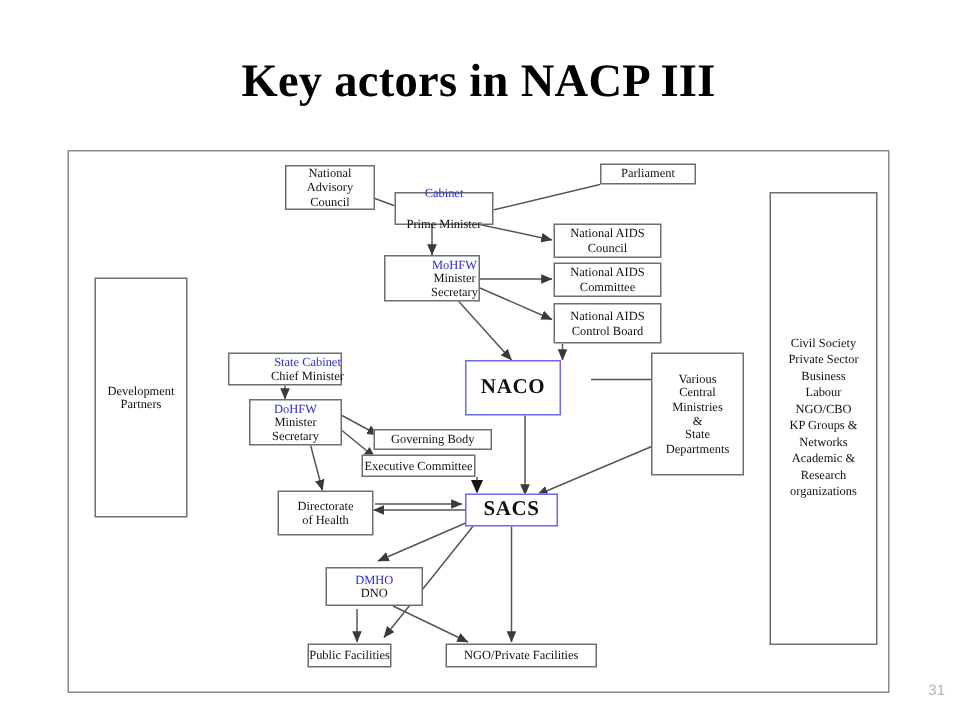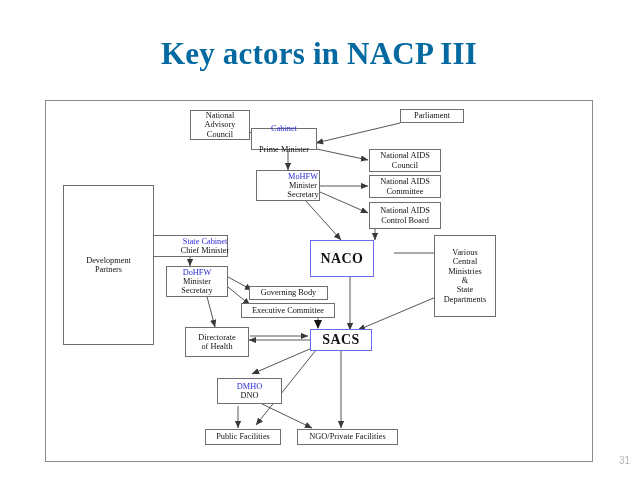--- a/index.html
+++ b/index.html
@@ -6,21 +6,21 @@
   body{
     width:638px;height:478px;background:#ffffff;
     font-family:"Liberation Serif", serif;
     position:relative;overflow:hidden;
   }
   #slide{position:absolute;inset:0;}
 
   .title{
     position:absolute;left:0;top:36px;width:638px;text-align:center;
     font-family:"Liberation Serif", serif;
-    font-weight:bold;font-size:31px;color:#0369a1;letter-spacing:.2px;
+    font-weight:bold;font-size:31px;color:#000000;letter-spacing:.2px;
     white-space:nowrap;
   }
 
   .frame{
     position:absolute;left:45px;top:100px;width:548px;height:362px;
     border:1.5px solid #8a8a8a;background:transparent;box-sizing:border-box;
   }
 
   svg.wires{position:absolute;left:0;top:0;width:638px;height:478px;pointer-events:none;}
 
@@ -110,21 +110,21 @@
       <line x1="262" y1="404" x2="312" y2="428" marker-end="url(#ah)"></line>
     </g>
   </svg>
 
   <div class="node" style="left:190px;top:110px;width:60px;height:30px;">
     <span class="ln">National</span>
     <span class="ln">Advisory</span>
     <span class="ln">Council</span>
   </div>
 
-  <div class="node" style="left:251px;top:128px;width:66px;height:22px;gap:12px;">
+  <div class="node" style="left:263px;top:128px;width:66px;height:22px;gap:12px;">
     <span class="ln blue">Cabinet</span>
     <span class="ln">Prime Minister</span>
   </div>
 
   <div class="node" style="left:400px;top:109px;width:64px;height:14px;">
     <span class="ln">Parliament</span>
   </div>
 
   <div class="node" style="left:369px;top:149px;width:72px;height:23px;">
     <span class="ln">National AIDS</span>
@@ -168,48 +168,60 @@
   <div class="node" style="left:166px;top:266px;width:62px;height:31px;">
     <span class="ln blue">DoHFW</span>
     <span class="ln">Minister</span>
     <span class="ln">Secretary</span>
   </div>
 
   <div class="node" style="left:249px;top:286px;width:79px;height:14px;">
     <span class="ln">Governing Body</span>
   </div>
 
-  <div class="node" style="left:241px;top:303px;width:94px;height:15px;">
+  <div class="node" style="left:241px;top:303px;width:76px;height:15px;">
     <span class="ln">Executive Committee</span>
   </div>
 
   <div class="node" style="left:185px;top:327px;width:64px;height:30px;">
     <span class="ln">Directorate</span>
     <span class="ln">of  Health</span>
   </div>
 
   <div class="node big" style="left:310px;top:329px;width:62px;height:22px;">
     <span class="ln">SACS</span>
   </div>
 
   <div class="node" style="left:217px;top:378px;width:65px;height:26px;">
     <span class="ln blue">DMHO</span>
     <span class="ln">DNO</span>
   </div>
 
-  <div class="node" style="left:205px;top:429px;width:76px;height:16px;">
+  <div class="node" style="left:205px;top:429px;width:56px;height:16px;">
     <span class="ln">Public Facilities</span>
   </div>
 
   <div class="node" style="left:297px;top:429px;width:101px;height:16px;">
     <span class="ln">NGO/Private Facilities</span>
   </div>
 
-  <div class="node tall" style="left:63px;top:185px;width:91px;height:160px;">
+  <div class="node tall" style="left:63px;top:185px;width:62px;height:160px;">
     <span class="ln">Development</span>
     <span class="ln">Partners</span>
   </div>
 
 
+  <div class="node panel tall" style="left:513px;top:128px;width:72px;height:302px;">
+    <span class="ln">Civil Society</span>
+    <span class="ln">Private Sector</span>
+    <span class="ln">Business</span>
+    <span class="ln">Labour</span>
+    <span class="ln">NGO/CBO</span>
+    <span class="ln">KP Groups &amp;</span>
+    <span class="ln">Networks</span>
+    <span class="ln">Academic &amp;</span>
+    <span class="ln">Research</span>
+    <span class="ln">organizations</span>
+  </div>
 
   <div class="pageno">31</div>
 
 </div>
 
 </body></html>

